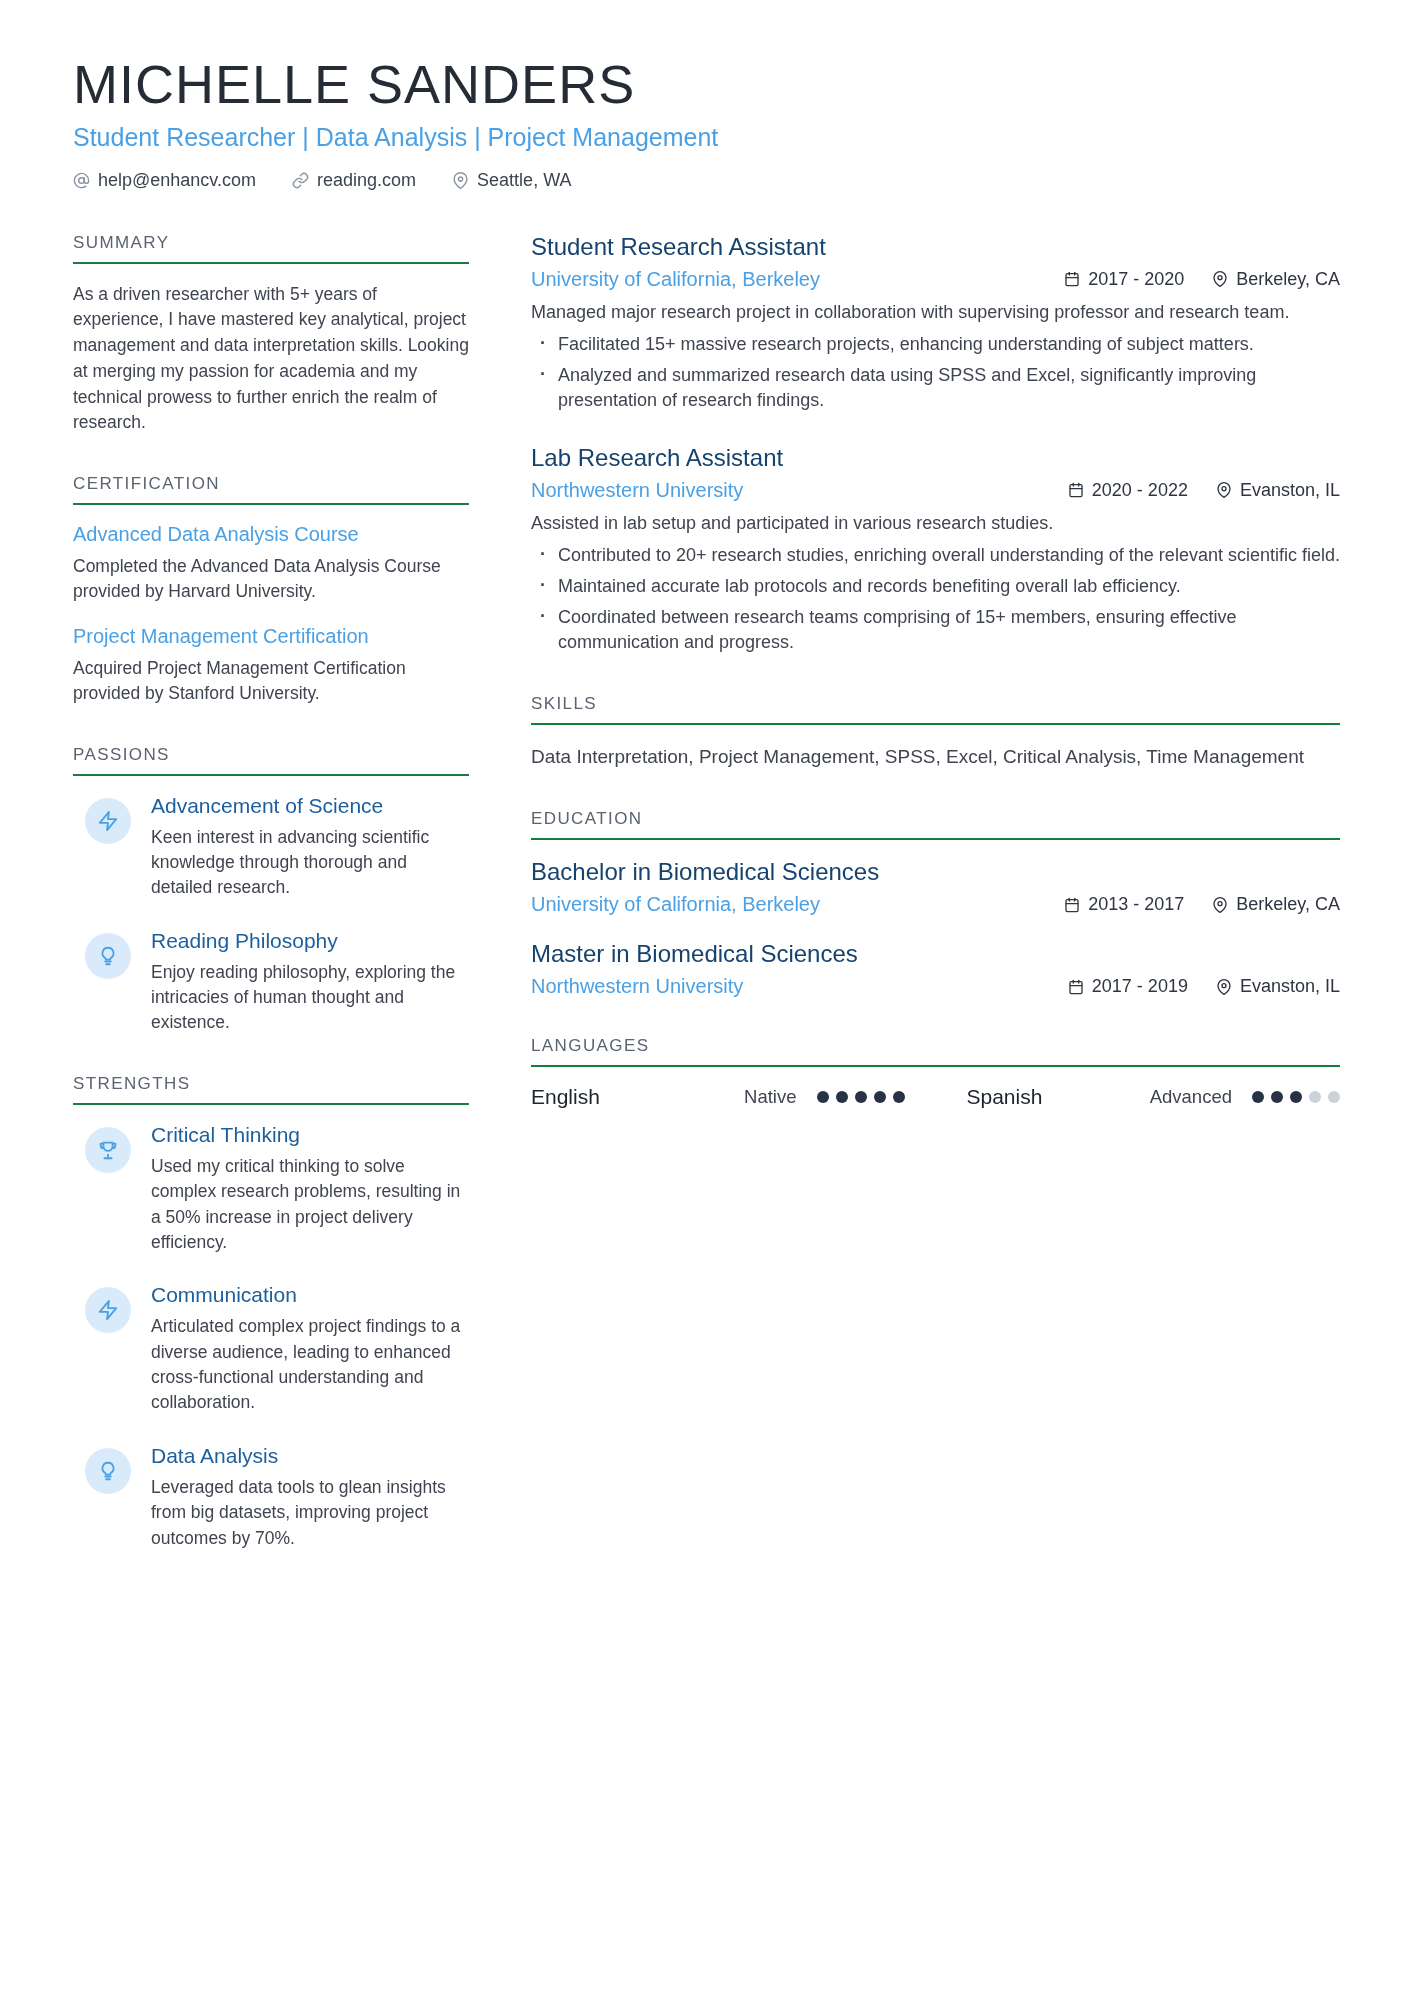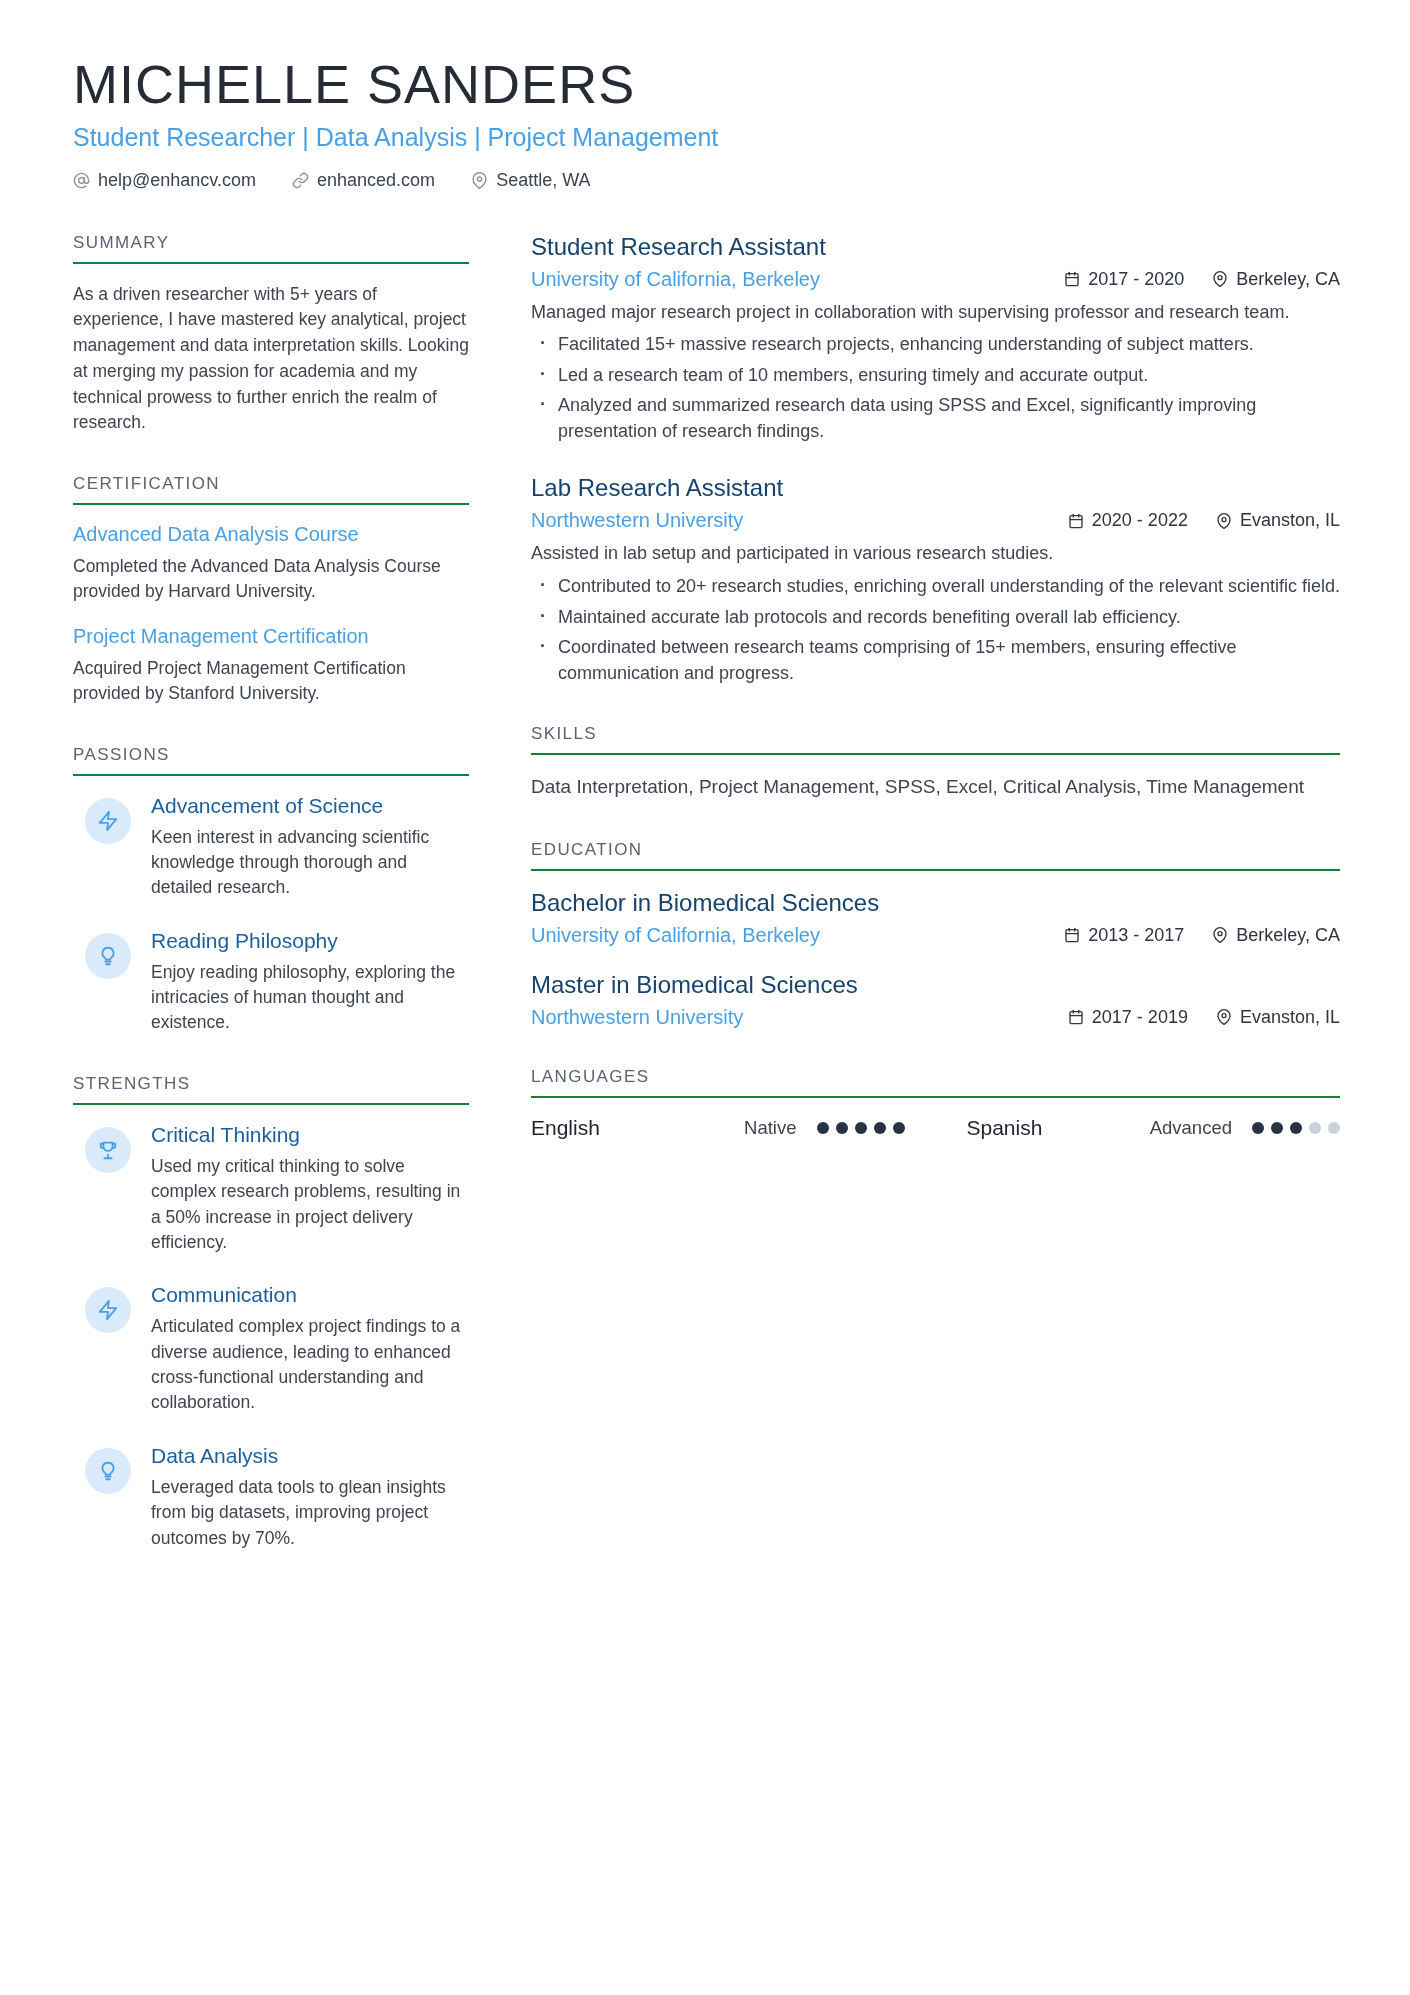--- a/index.html
+++ b/index.html
@@ -132,21 +132,21 @@
         </span>
         <span>help@enhancv.com</span>
       </span>
       <span class="contact">
         <span class="cicon">
           <svg viewBox="0 0 24 24" fill="none" stroke="currentColor" stroke-width="2" stroke-linecap="round" stroke-linejoin="round">
               <path d="M10 13a5 5 0 0 0 7.54.54l3-3a5 5 0 0 0-7.07-7.07l-1.72 1.71"></path>
               <path d="M14 11a5 5 0 0 0-7.54-.54l-3 3a5 5 0 0 0 7.07 7.07l1.71-1.71"></path>
             </svg>
         </span>
-        <span>enhanced.com</span>
+        <span>reading.com</span>
       </span>
       <span class="contact">
         <span class="cicon">
           <svg viewBox="0 0 24 24" fill="none" stroke="currentColor" stroke-width="2" stroke-linecap="round" stroke-linejoin="round">
               <path d="M21 10c0 7-9 13-9 13s-9-6-9-13a9 9 0 0 1 18 0z"></path>
               <circle cx="12" cy="10" r="3"></circle>
             </svg>
         </span>
         <span>Seattle, WA</span>
       </span>
@@ -260,21 +260,20 @@
                     <path d="M21 10c0 7-9 13-9 13s-9-6-9-13a9 9 0 0 1 18 0z"></path>
                     <circle cx="12" cy="10" r="3"></circle>
                   </svg>
                 <span>Berkeley, CA</span>
               </span>
             </span>
           </div>
           <p class="job-summary">Managed major research project in collaboration with supervising professor and research team.</p>
           <ul class="bullets">
             <li>Facilitated 15+ massive research projects, enhancing understanding of subject matters.</li>
-            <li>Led a research team of 10 members, ensuring timely and accurate output.</li>
             <li>Analyzed and summarized research data using SPSS and Excel, significantly improving presentation of research findings.</li>
           </ul>
         </div>
 
         <div class="job">
           <p class="job-title">Lab Research Assistant</p>
           <div class="job-line2">
             <span class="company">Northwestern University</span>
             <span class="meta">
               <span class="meta-item">

